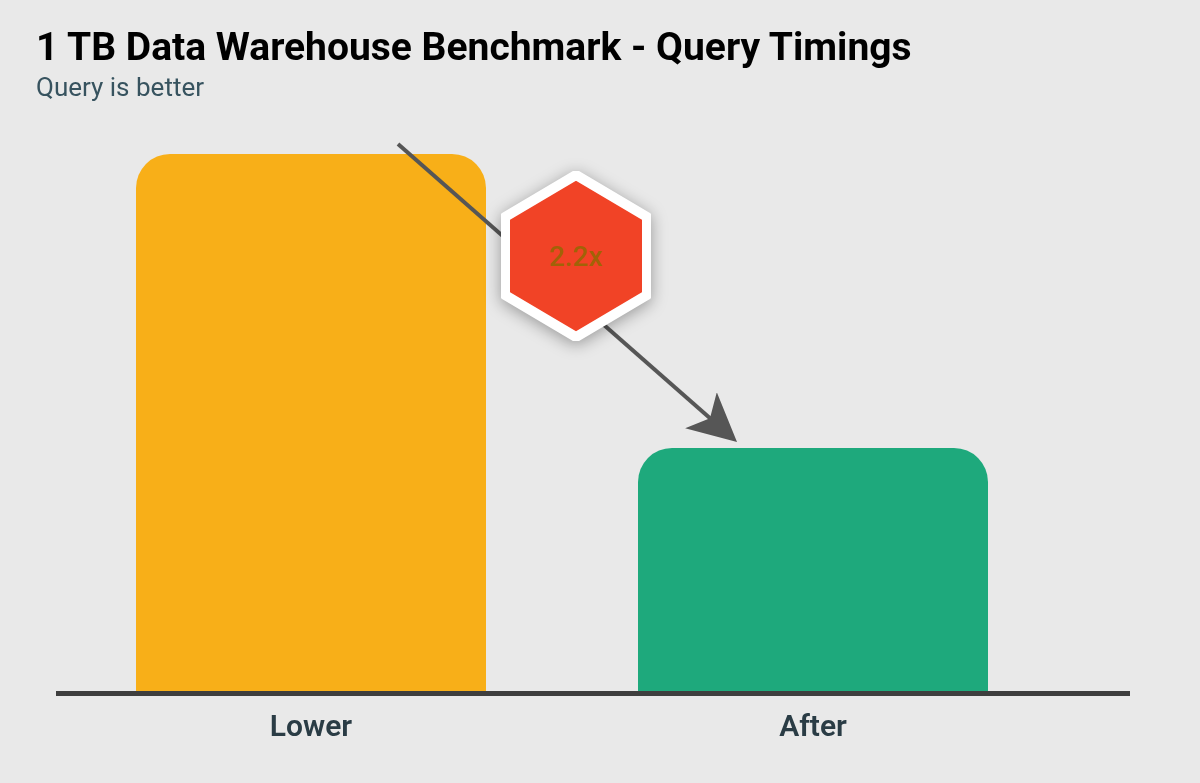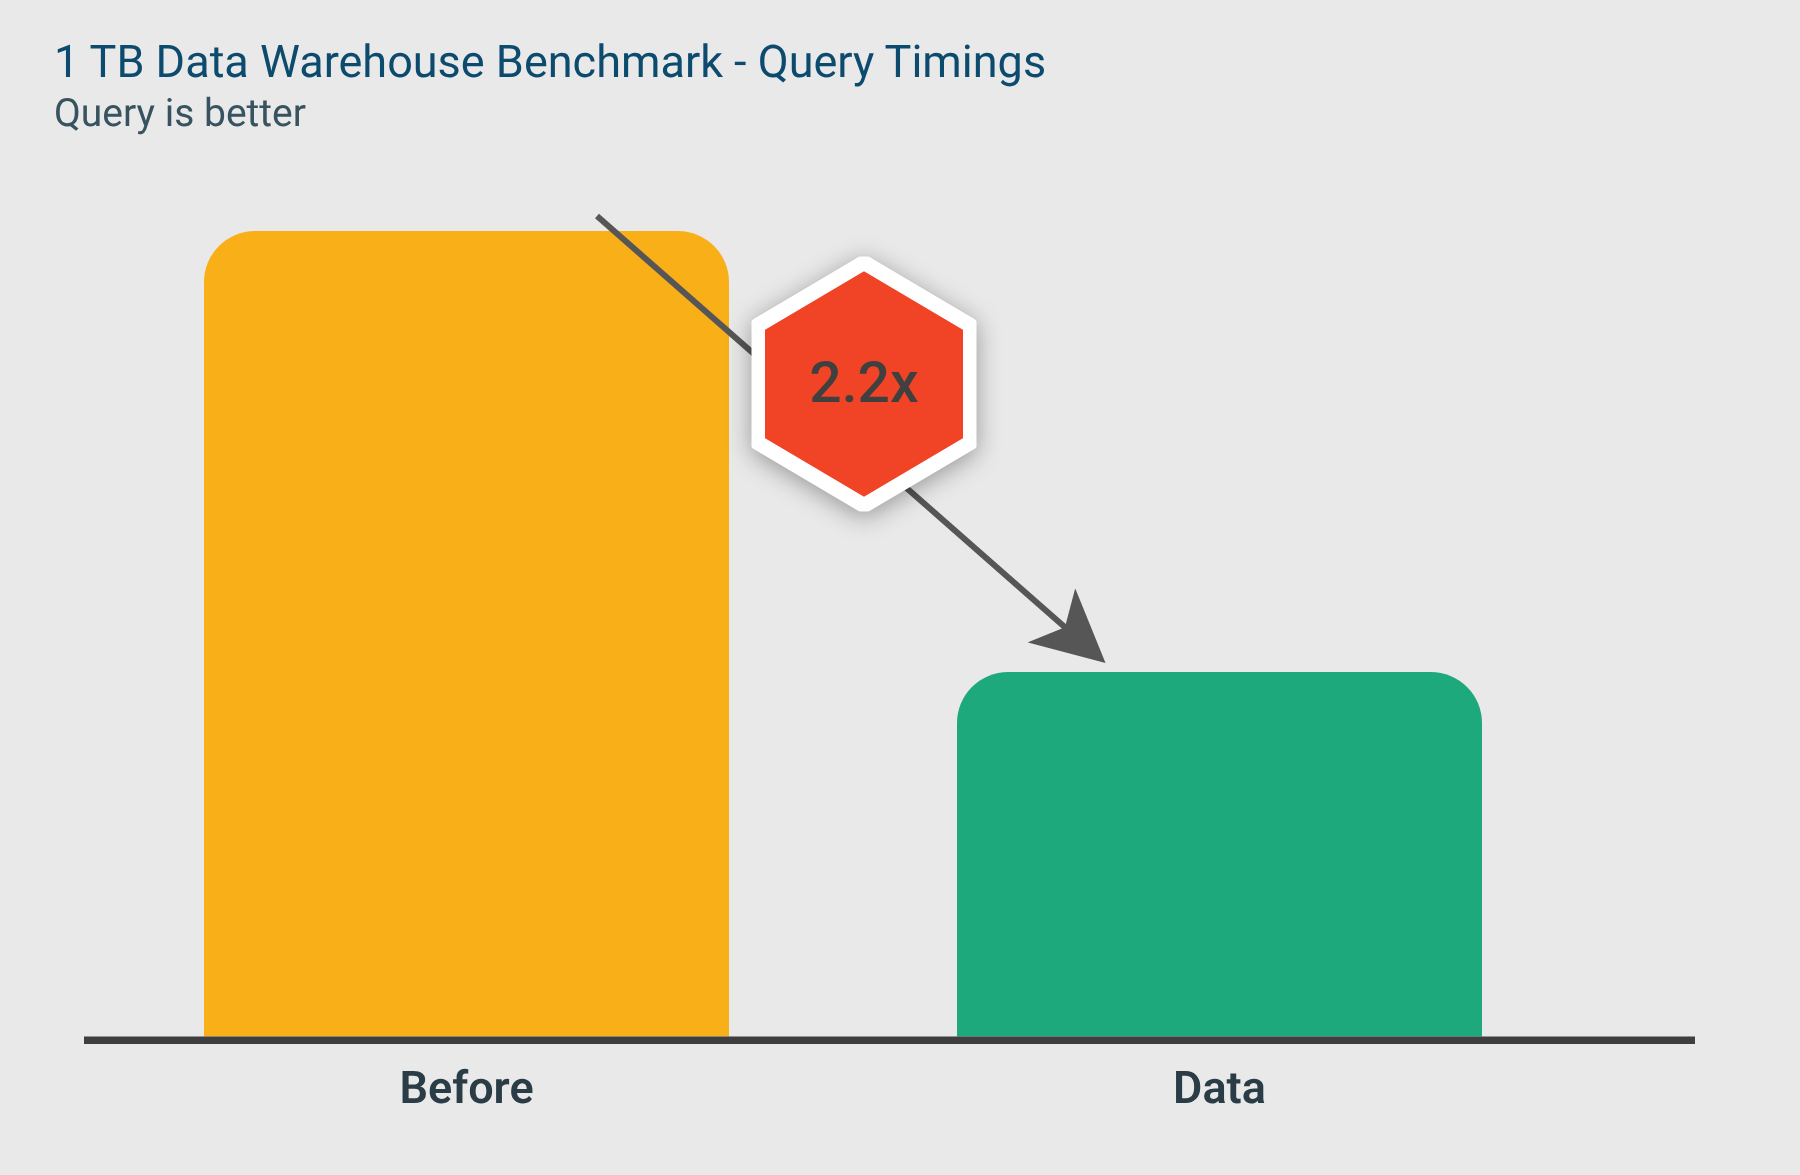--- a/index.html
+++ b/index.html
@@ -10,23 +10,23 @@
     font-family: -apple-system, BlinkMacSystemFont, "Segoe UI", Roboto, Helvetica, Arial, sans-serif;
     background: #e9e9e9;
   }
   .chart-container {
     position: relative;
     width: 100%;
     height: 100%;
     padding: 24px 36px 40px 36px;
   }
   .title {
-    font-size: 30px;
-    font-weight: 400;
-    color: #0c4a6e;
+    font-size: 39px;
+    font-weight: 700;
+    color: #000000;
     letter-spacing: 0px;
   }
   .subtitle {
     font-size: 26px;
     font-weight: 400;
     color: #37535f;
     margin-top: 2px;
   }
   .plot-area {
     position: absolute;
@@ -82,23 +82,23 @@
     height: 170px;
     filter: drop-shadow(0 3px 8px rgba(0,0,0,0.35));
   }
   .hex-badge svg { display:block; }
   .hex-label {
     position: absolute;
     left: 0; top: 0; width: 100%; height: 100%;
     display: flex;
     align-items: center;
     justify-content: center;
-    font-size: 38px;
+    font-size: 28px;
     font-weight: 500;
-    color: #404040;
+    color: #a16207;
   }
 </style>
 </head>
 <body>
 
 <div class="chart-container">
 
   <div class="title">1 TB Data Warehouse Benchmark -  Query Timings</div>
   <div class="subtitle">Query is better</div>
 
@@ -117,18 +117,18 @@
       <line x1="10" y1="10" x2="340" y2="300" stroke="#565656" stroke-width="4" marker-end="url(#arrowhead)"></line>
     </svg>
 
     <div class="hex-badge" style="left:445px; top:23px;">
       <svg width="150" height="170" viewBox="0 0 150 170">
         <polygon points="75,4 146,46 146,124 75,166 4,124 4,46" fill="#f14326" stroke="#ffffff" stroke-width="10" stroke-linejoin="round"></polygon>
       </svg>
       <div class="hex-label">2.2x</div>
     </div>
 
-    <div class="bar-label bar-label-before">Before</div>
-    <div class="bar-label bar-label-after">Data</div>
+    <div class="bar-label bar-label-before">Lower</div>
+    <div class="bar-label bar-label-after">After</div>
 
   </div>
 
 </div>
 
 </body></html>

